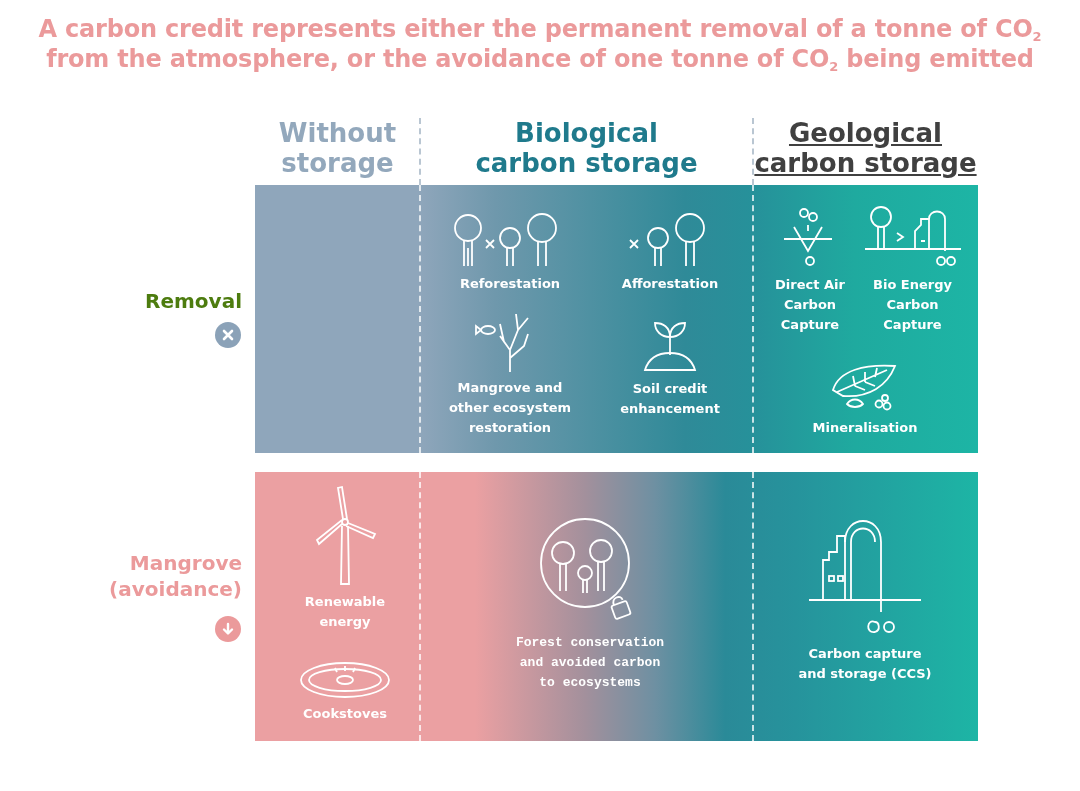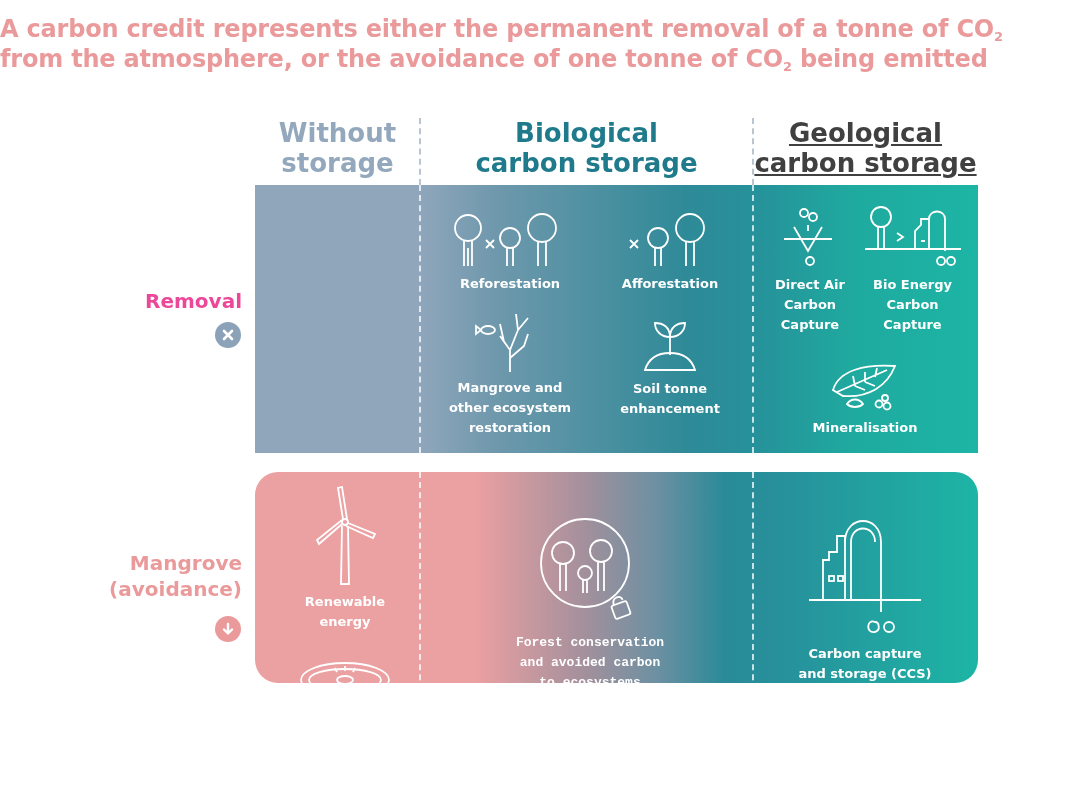--- a/index.html
+++ b/index.html
@@ -1,51 +1,50 @@
 <!DOCTYPE html>
 <html><head>
 <meta charset="utf-8">
 <style>
   html, body { margin:0; padding:0; }
   body {
     width:1080px; height:791px; background:#ffffff; position:relative; overflow:hidden;
     font-family: "DejaVu Sans", "Liberation Sans", sans-serif;
   }
   .title {
-    position:absolute; left:0; top:14px; width:1080px; text-align:left;
+    position:absolute; left:0; top:14px; width:1080px; text-align:center;
     color:#eb9a9b; font-weight:bold; font-size:24px; line-height:30px; letter-spacing:-0.2px;
   }
   .title sub { font-size:13px; vertical-align:-4px; line-height:0; }
   .colhead {
     position:absolute; top:118px; text-align:center; font-weight:bold;
     font-size:26px; line-height:30px;
   }
   .colhead.without { left:255px; width:165px; color:#93a8bc; }
   .colhead.bio { left:420px; width:333px; color:#1f7a8c; }
   .colhead.geo { left:753px; width:225px; color:#404040;text-decoration:underline; }
 
   .rowlabel { position:absolute; right:838px; text-align:right; font-weight:bold; font-size:20px; line-height:26px; }
-  .rowlabel.removal { top:288px; color:#ec4899; }
+  .rowlabel.removal { top:288px; color:#4d7c0f; }
   .rowlabel.reduction { top:550px; color:#eb9a9b; }
   .badge {
     position:absolute; width:26px; height:26px; border-radius:50%; color:#fff;
     display:flex; align-items:center; justify-content:center;
   }
   .badge.x { left:215px; top:322px; background:#8ba2b8; }
   .badge.down { left:215px; top:616px; background:#eb9a9b; }
 
   .band { position:absolute; left:255px; width:723px; }
   .band.removal {
     top:185px; height:268px;
     background: linear-gradient(to right, #8fa6bb 0px, #8fa6bb 165px, #6f98ac 240px, #2f8a98 430px, #26919a 498px, #1faa9f 600px, #1db5a5 723px);
   }
   .band.reduction {
-    top:472px; height:211px;
+    top:472px; height:269px;
     background: linear-gradient(to right, #eba0a2 0px, #eba0a2 220px, #a3909c 330px, #6e90a2 400px, #2a8a98 470px, #26939c 540px, #1db5a5 723px);
-    border-radius: 23px;
   }
   .divider {
     position:absolute; width:0; border-left:2px dashed rgba(255,255,255,0.75);
   }
   .divider.hdr { border-left-color:#b9c6d2; }
   .item { position:absolute; text-align:center; color:#ffffff; font-weight:bold; font-size:13px; line-height:20px; }
   .item svg { display:block; margin:0 auto 4px auto; }
   .item .lbl { display:block; }
 </style>
 </head>
@@ -127,21 +126,21 @@
     <span class="lbl">Mangrove and</span>
     <span class="lbl">other ecosystem</span>
     <span class="lbl">restoration</span>
   </div>
 
   <div class="item" style="left:345px; top:130px; width:140px;">
     <svg width="70" height="60" viewBox="0 0 70 60" fill="none" stroke="#fff" stroke-width="1.8">
       <path d="M35 40 L35 18 M35 22 C26 22 20 16 20 8 C28 8 35 12 35 22 M35 22 C44 22 50 16 50 8 C42 8 35 12 35 22"></path>
       <path d="M10 55 C14 42 24 38 35 38 C46 38 56 42 60 55 Z"></path>
     </svg>
-    <span class="lbl">Soil tonne</span>
+    <span class="lbl">Soil credit</span>
     <span class="lbl">enhancement</span>
   </div>
 
   <div class="item" style="left:505px; top:20px; width:100px;">
     <svg width="60" height="66" viewBox="0 0 60 66" fill="none" stroke="#fff" stroke-width="1.8">
       <circle cx="24" cy="8" r="4"></circle>
         <circle cx="33" cy="12" r="4"></circle>
       <path d="M28 20 L28 26"></path>
       <path d="M14 22 L28 46 L42 22"></path>
       <path d="M4 34 L52 34"></path>

